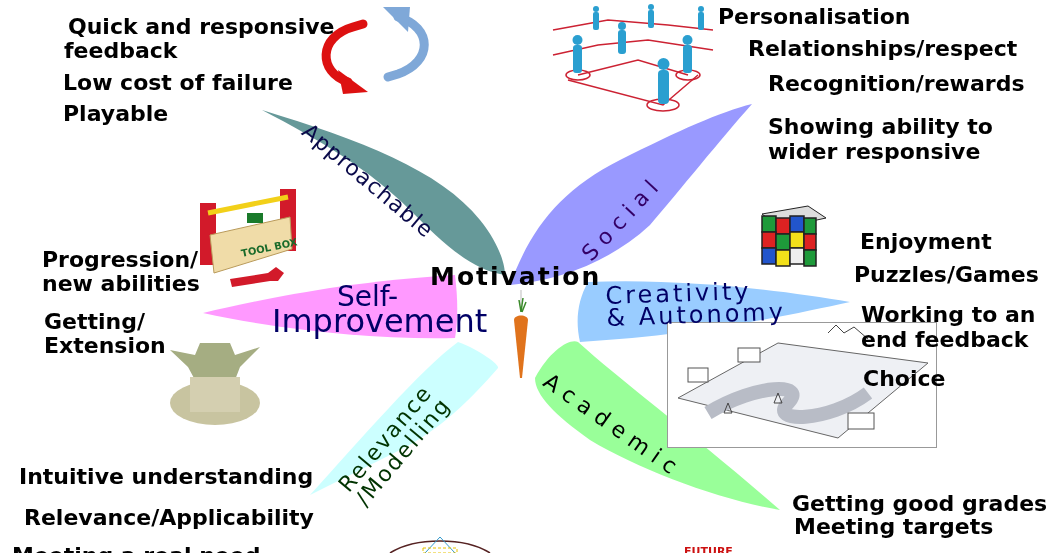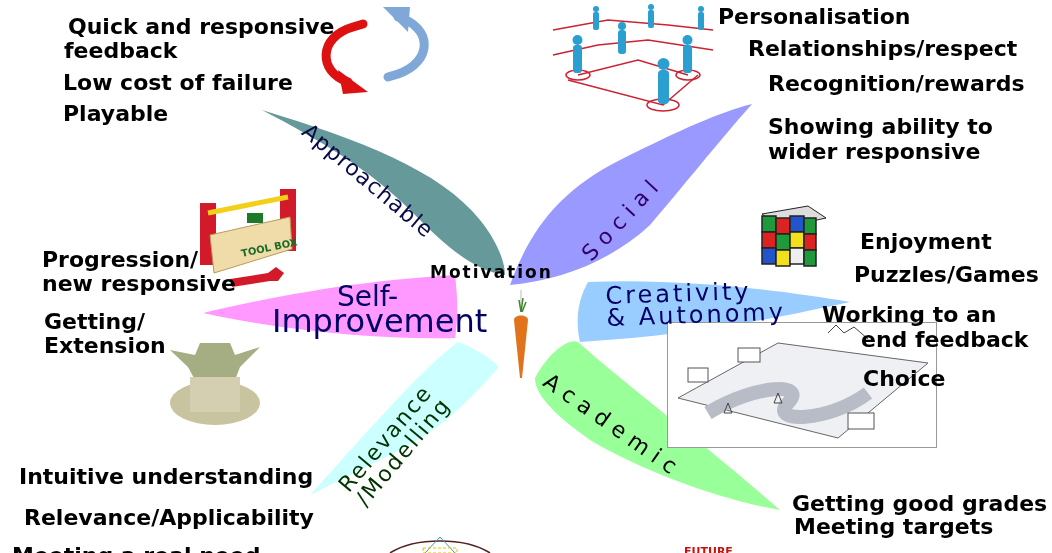--- a/index.html
+++ b/index.html
@@ -121,21 +121,21 @@
 </svg>
 
 <div class="abs" style="left:684px;top:545px;color:#cc1111;font-weight:bold;font-size:11px;font-family:'DejaVu Sans',sans-serif">FUTURE</div>
 
 <svg class="abs" style="left:508px;top:290px" width="26" height="92">
   <line x1="13" y1="0" x2="13" y2="22" stroke="#bbb" stroke-width="1"></line>
   <path d="M11,10 l2,12 M15,8 l-2,14 M18,12 l-4,10" stroke="#3a8a2a" stroke-width="1.5"></path>
   <path d="M6,30 C6,24 20,24 20,30 L14,88 L12,88 Z" fill="#e0731c"></path>
 </svg>
 
-<div class="lbl" style="left:430px;top:264px;font-size:17px;font-weight:bold;letter-spacing:2px;color:#000">Motivation</div>
+<div class="lbl" style="left:430px;top:264px;font-size:25px;font-weight:bold;letter-spacing:2px;color:#000">Motivation</div>
 
 <div class="lbl" style="left:312px;top:120px;font-size:22px;color:#0a0a4a;transform-origin:0 0;transform:rotate(40deg);letter-spacing:1px">Approachable</div>
 <div class="lbl" style="left:578px;top:250px;font-size:22px;color:#330066;transform-origin:0 0;transform:rotate(-47deg)">S o c i a l</div>
 <div class="lbl" style="left:605px;top:284px;font-size:24px;color:#000066;letter-spacing:3px;transform:rotate(-2deg);transform-origin:0 0">Creativity</div>
 <div class="lbl" style="left:606px;top:306px;font-size:24px;color:#000066;letter-spacing:3px;transform:rotate(-2deg);transform-origin:0 0">&amp; Autonomy</div>
 <div class="lbl" style="left:552px;top:370px;font-size:22px;color:#000;transform-origin:0 0;transform:rotate(35deg)">A c a d e m i c</div>
 <div class="lbl" style="left:335px;top:482px;font-size:22px;color:#003300;letter-spacing:2px;transform-origin:0 0;transform:rotate(-50deg)">Relevance</div>
 <div class="lbl" style="left:352px;top:496px;font-size:22px;color:#003300;letter-spacing:2px;transform-origin:0 0;transform:rotate(-50deg)">/Modelling</div>
 <div class="lbl" style="left:337px;top:283px;font-size:28px;color:#000066">Self-</div>
 <div class="lbl" style="left:272px;top:305px;font-size:32px;color:#000066">Improvement</div>
@@ -146,27 +146,27 @@
 <div class="txt t22" style="left:63px;top:103px">Playable</div>
 
 <div class="txt t22" style="left:718px;top:6px">Personalisation</div>
 <div class="txt t22" style="left:748px;top:38px">Relationships/respect</div>
 <div class="txt t22" style="left:768px;top:73px">Recognition/rewards</div>
 <div class="txt t22" style="left:768px;top:116px">Showing ability to</div>
 <div class="txt t22" style="left:768px;top:141px">wider responsive</div>
 
 <div class="txt t22" style="left:860px;top:231px">Enjoyment</div>
 <div class="txt t22" style="left:854px;top:264px">Puzzles/Games</div>
-<div class="txt t22" style="left:822px;top:304px">Working to an</div>
+<div class="txt t22" style="left:861px;top:304px">Working to an</div>
 <div class="txt t22" style="left:861px;top:329px">end feedback</div>
 <div class="txt t22" style="left:863px;top:368px">Choice</div>
 
 <div class="txt t22" style="left:792px;top:493px">Getting good grades</div>
 <div class="txt t22" style="left:794px;top:516px">Meeting targets</div>
 
 <div class="txt t22" style="left:19px;top:466px">Intuitive understanding</div>
 <div class="txt t22" style="left:24px;top:507px">Relevance/Applicability</div>
 <div class="txt t22" style="left:12px;top:545px">Meeting a real need</div>
 
 <div class="txt t22" style="left:42px;top:249px">Progression/</div>
-<div class="txt t22" style="left:42px;top:273px">new responsive</div>
+<div class="txt t22" style="left:42px;top:273px">new abilities</div>
 <div class="txt t22" style="left:44px;top:311px">Getting/</div>
 <div class="txt t22" style="left:44px;top:335px">Extension</div>
 
 </body></html>

